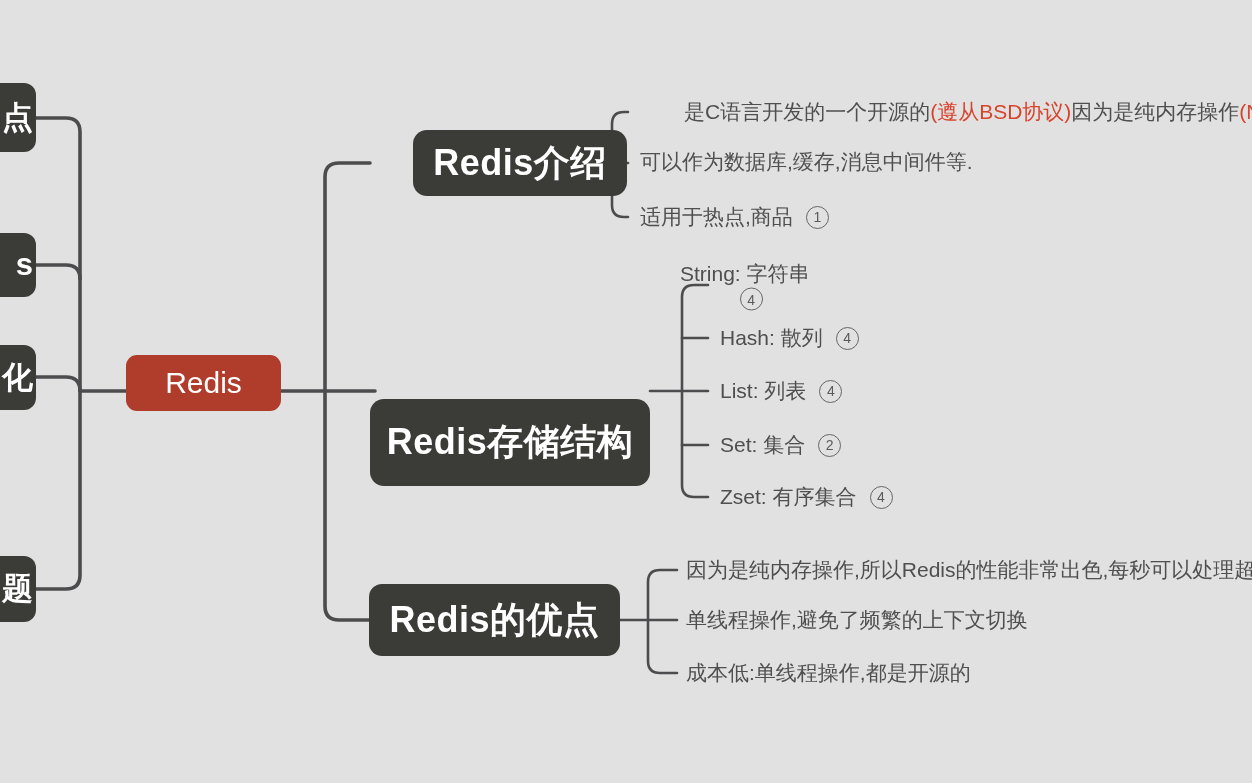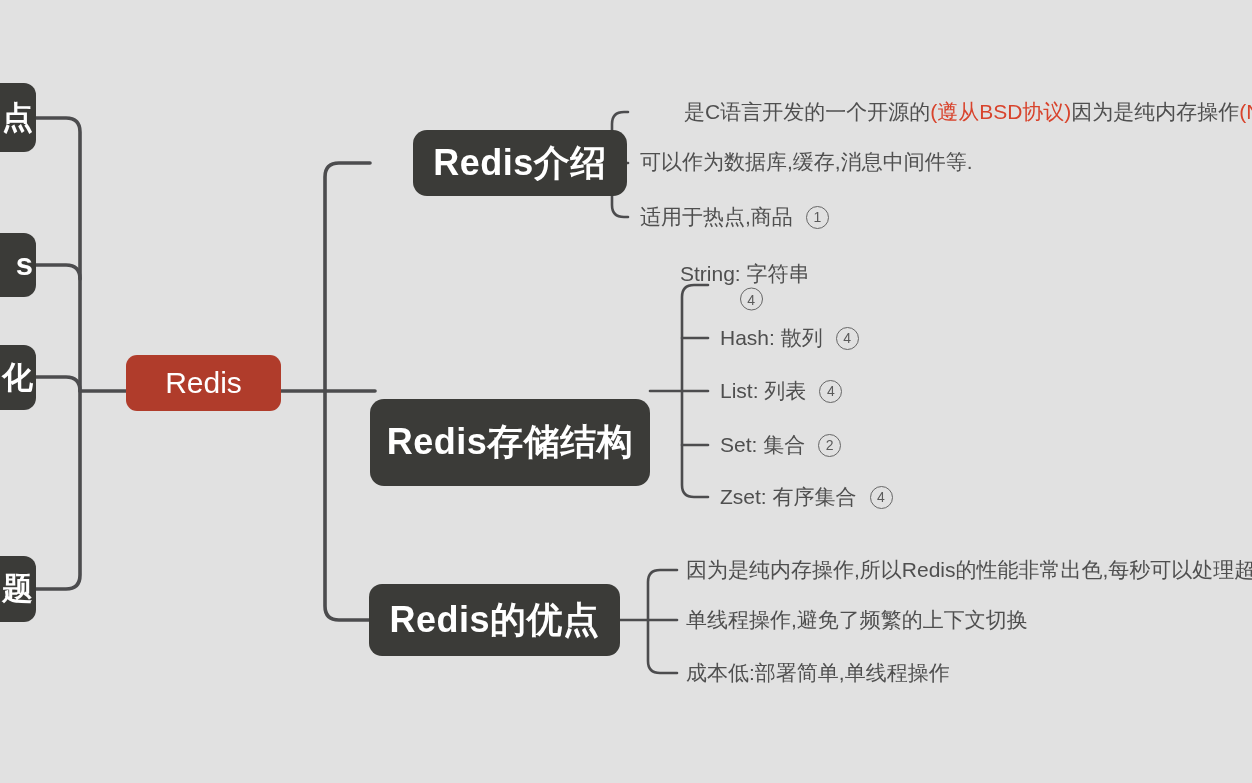--- a/index.html
+++ b/index.html
@@ -142,16 +142,16 @@
     <span class="badge">4</span>
   </div>
 
   <div class="child-line" style="left:686px;top:570px;">
     <span>因为是纯内存操作,所以Redis的性能非常出色,每秒可以处理超</span>
   </div>
   <div class="child-line" style="left:686px;top:620px;">
     <span>单线程操作,避免了频繁的上下文切换</span>
   </div>
   <div class="child-line" style="left:686px;top:673px;">
-    <span>成本低:部署简单,单线程操作</span>
+    <span>成本低:单线程操作,都是开源的</span>
   </div>
 
 </div>
 
 </body></html>

